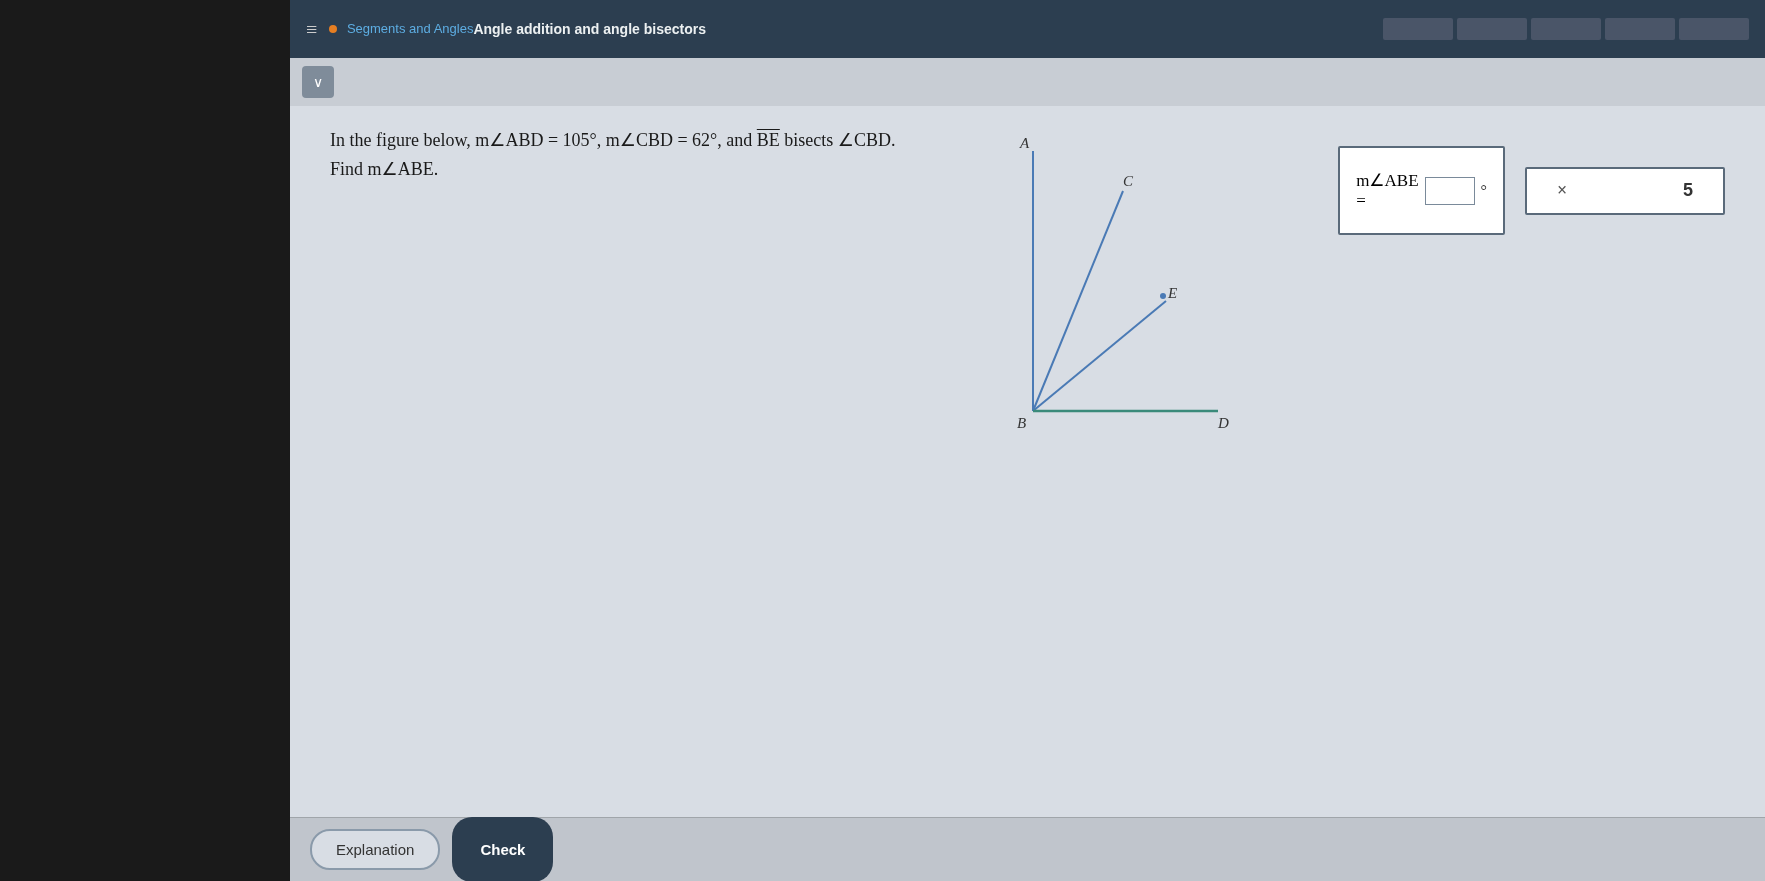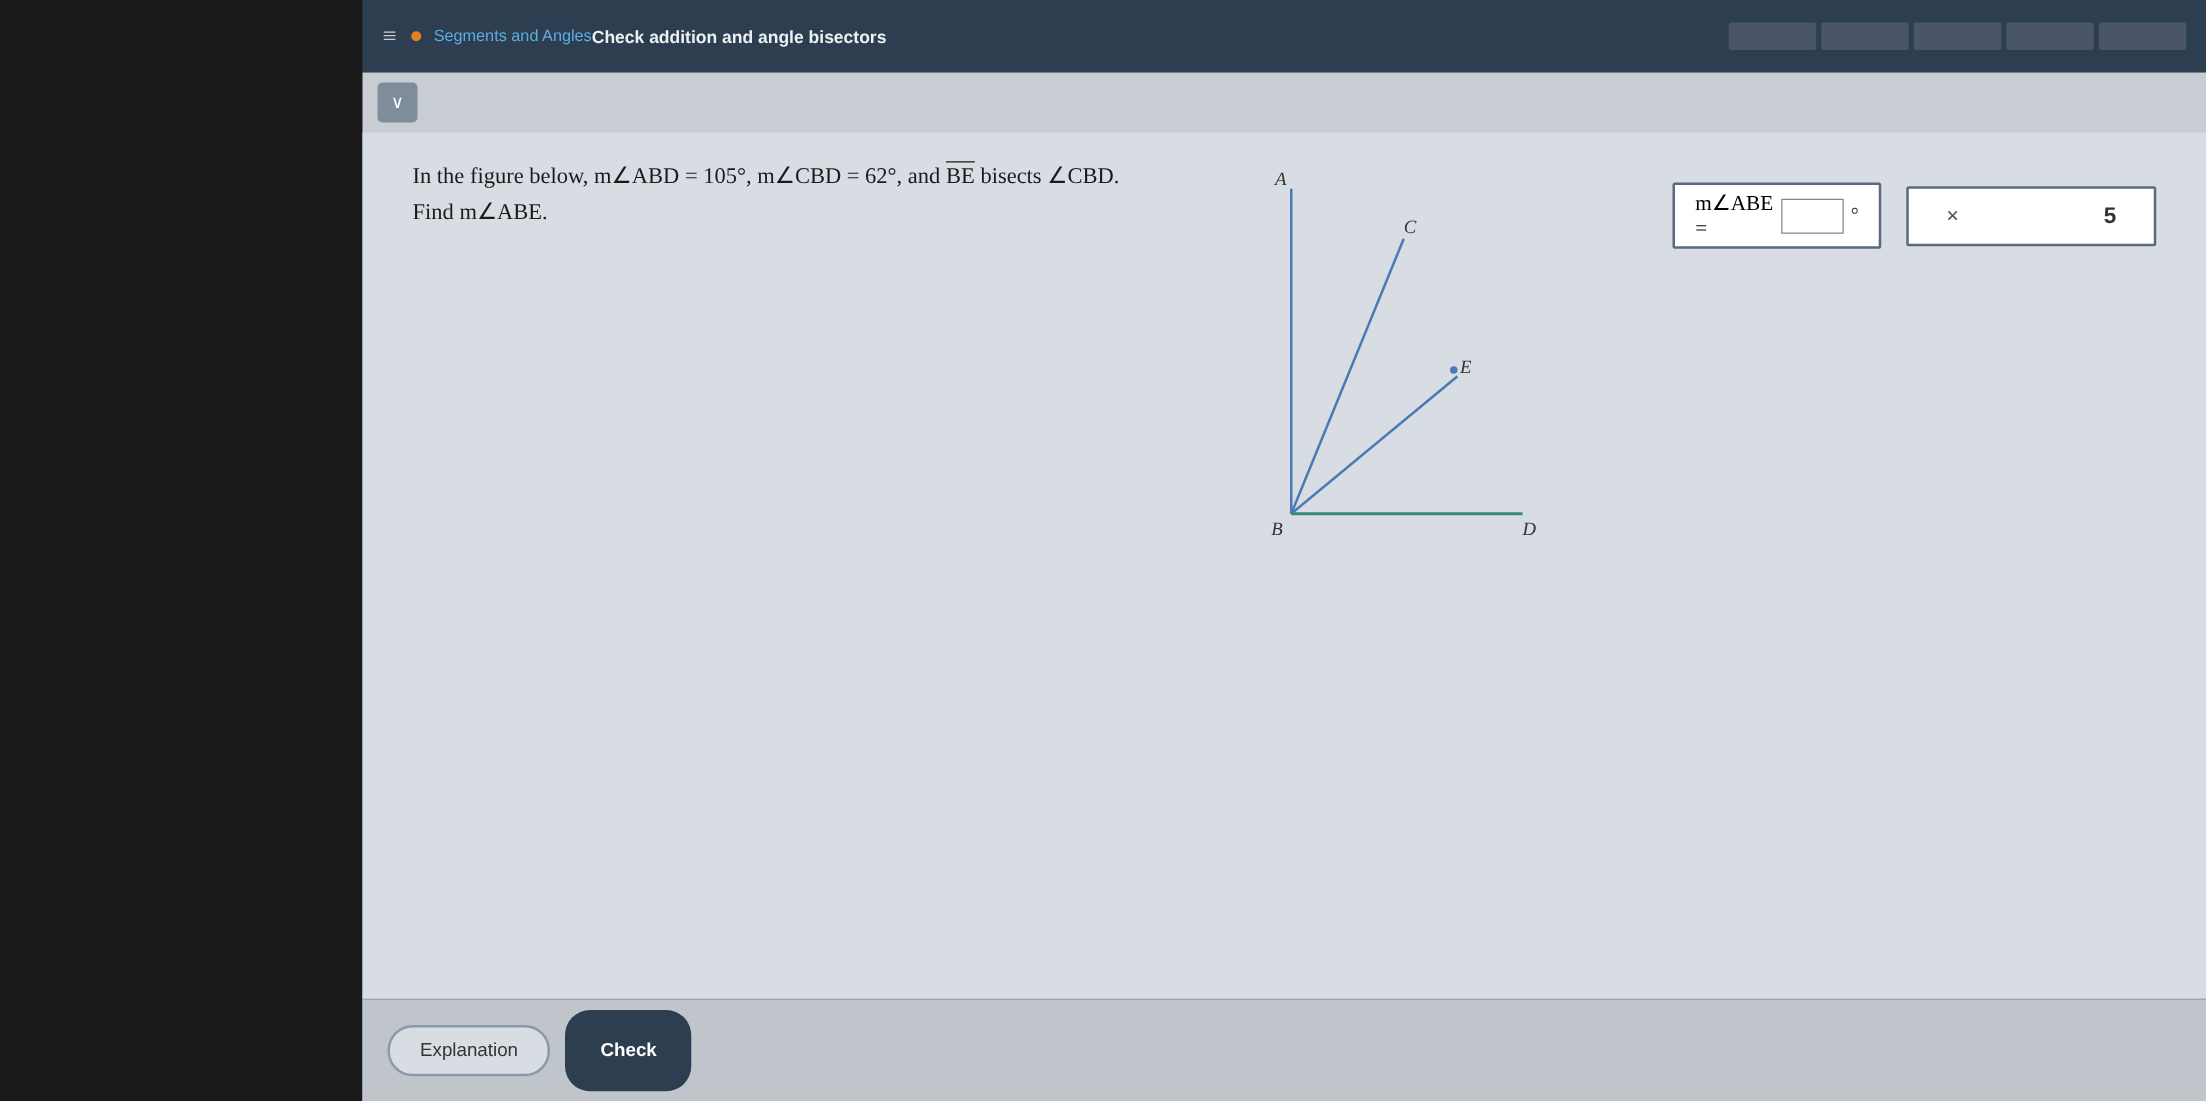--- a/index.html
+++ b/index.html
@@ -143,21 +143,21 @@
     .answer-area {
       display: flex;
       align-items: center;
       gap: 20px;
       margin-top: 20px;
     }
 
     .answer-box {
       border: 2px solid #5a6a7a;
       background: white;
-      padding: 4px 16px;
+      padding: 22px 16px;
       display: flex;
       align-items: center;
       gap: 6px;
       font-size: 17px;
       min-width: 160px;
       border-radius: 2px;
     }
 
     .answer-input {
       border: 1px solid #7a8a9a;
@@ -198,21 +198,21 @@
       color: #333;
       font-size: 18px;
       font-weight: bold;
       cursor: pointer;
       font-family: Arial, sans-serif;
     }
 
     
     .bottom-bar {
       background: #c0c5cc;
-      height: 82px;
+      height: 64px;
       display: flex;
       align-items: center;
       padding: 0 20px;
       gap: 12px;
       flex-shrink: 0;
       border-top: 1px solid #a0a5aa;
     }
 
     .explanation-btn {
       background: #d8dde4;
@@ -248,21 +248,21 @@
 
 <div class="main-area">
 
   <div class="header">
     <div class="hamburger-icon">≡</div>
     <div class="header-text">
       <div class="breadcrumb-text">
         <span class="breadcrumb-dot"></span>
         <span>Segments and Angles</span>
       </div>
-      <div class="page-subtitle">Check addition and angle bisectors</div>
+      <div class="page-subtitle">Angle addition and angle bisectors</div>
     </div>
     <div class="header-tabs">
       <div class="header-tab"></div>
       <div class="header-tab"></div>
       <div class="header-tab"></div>
       <div class="header-tab"></div>
       <div class="header-tab"></div>
     </div>
   </div>
 

